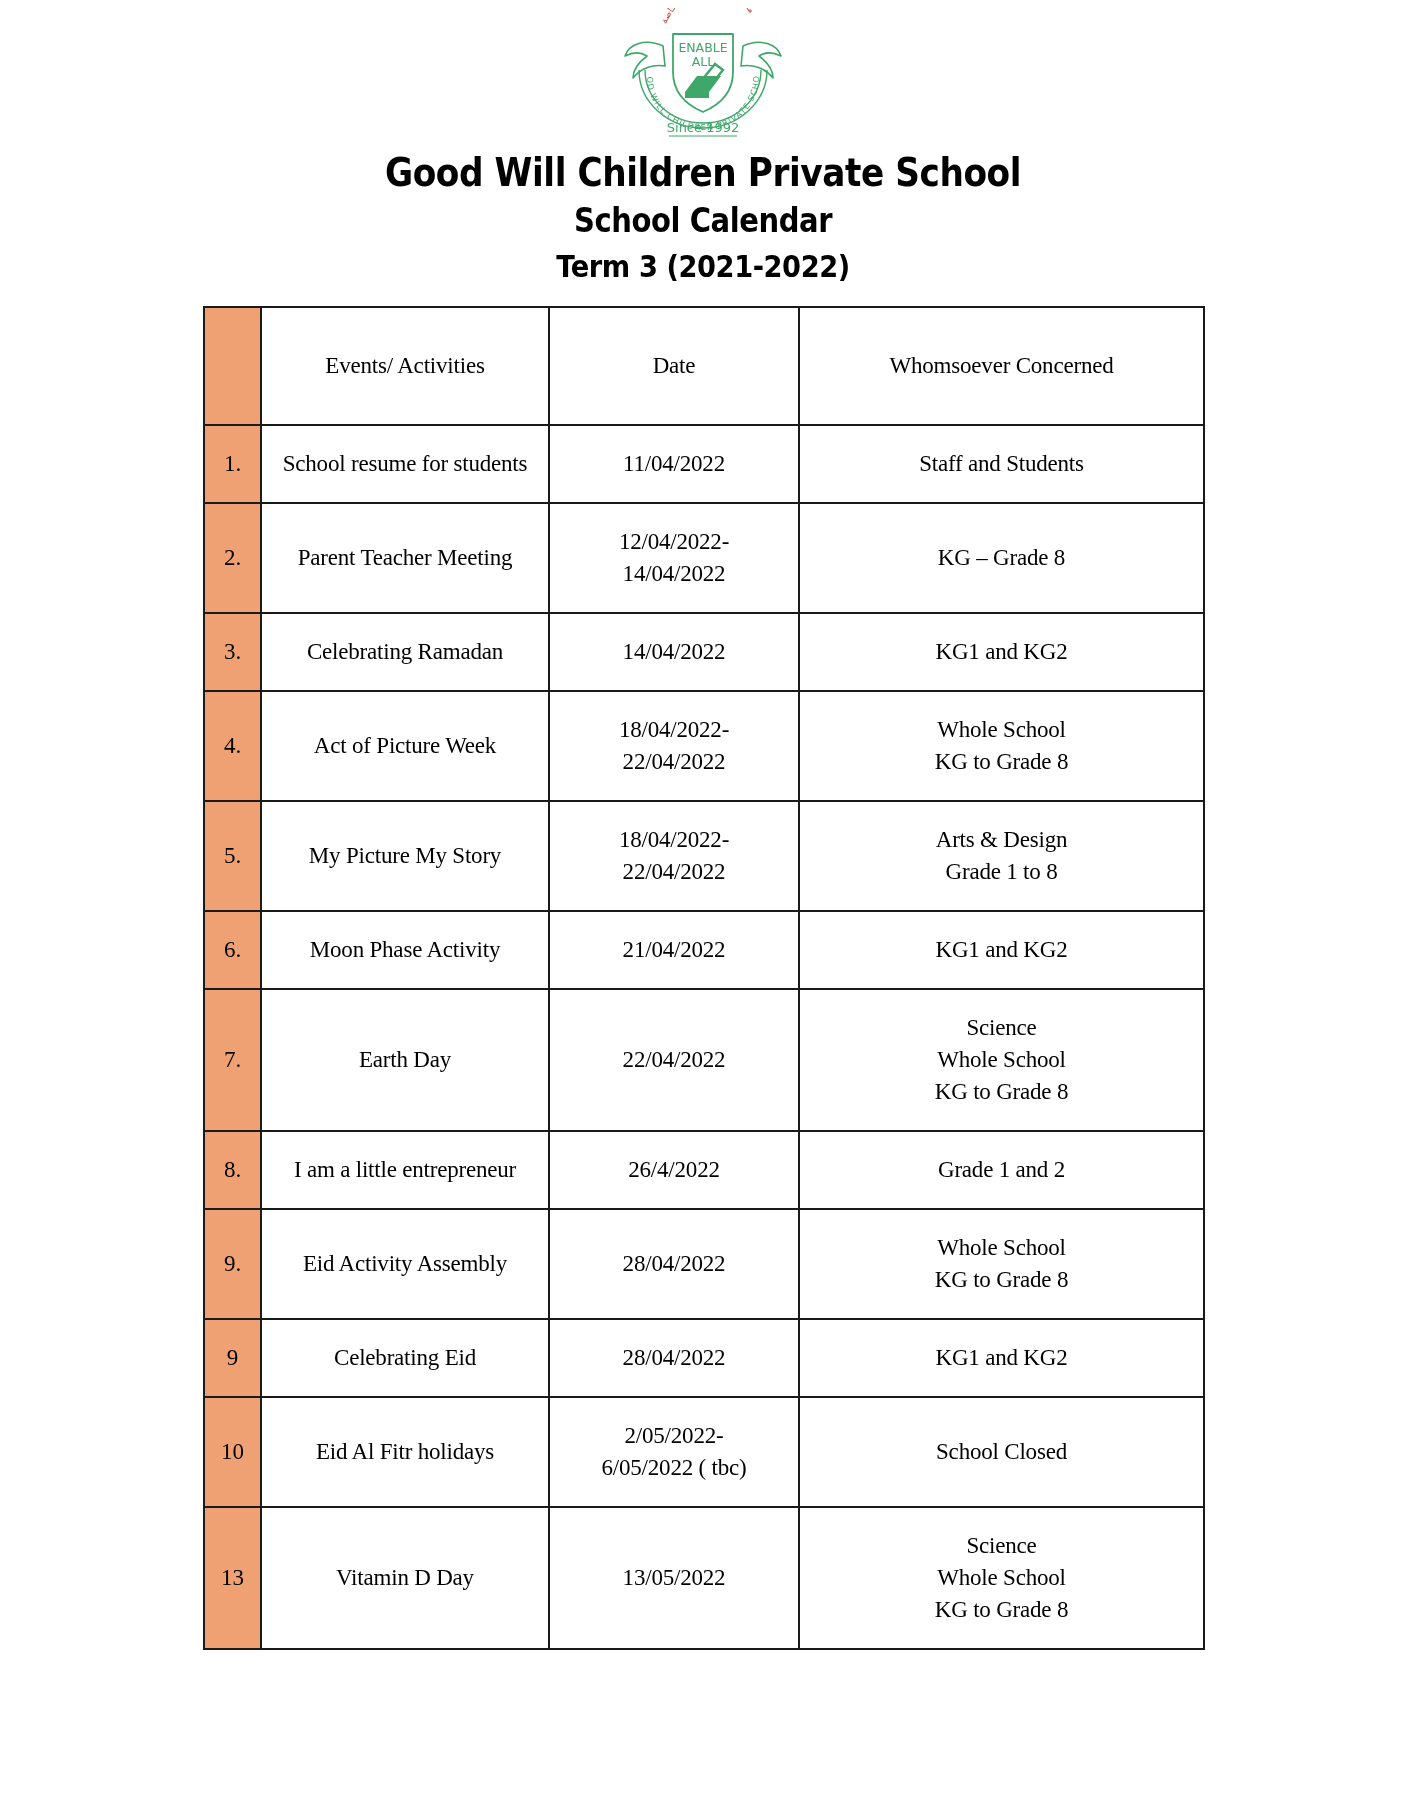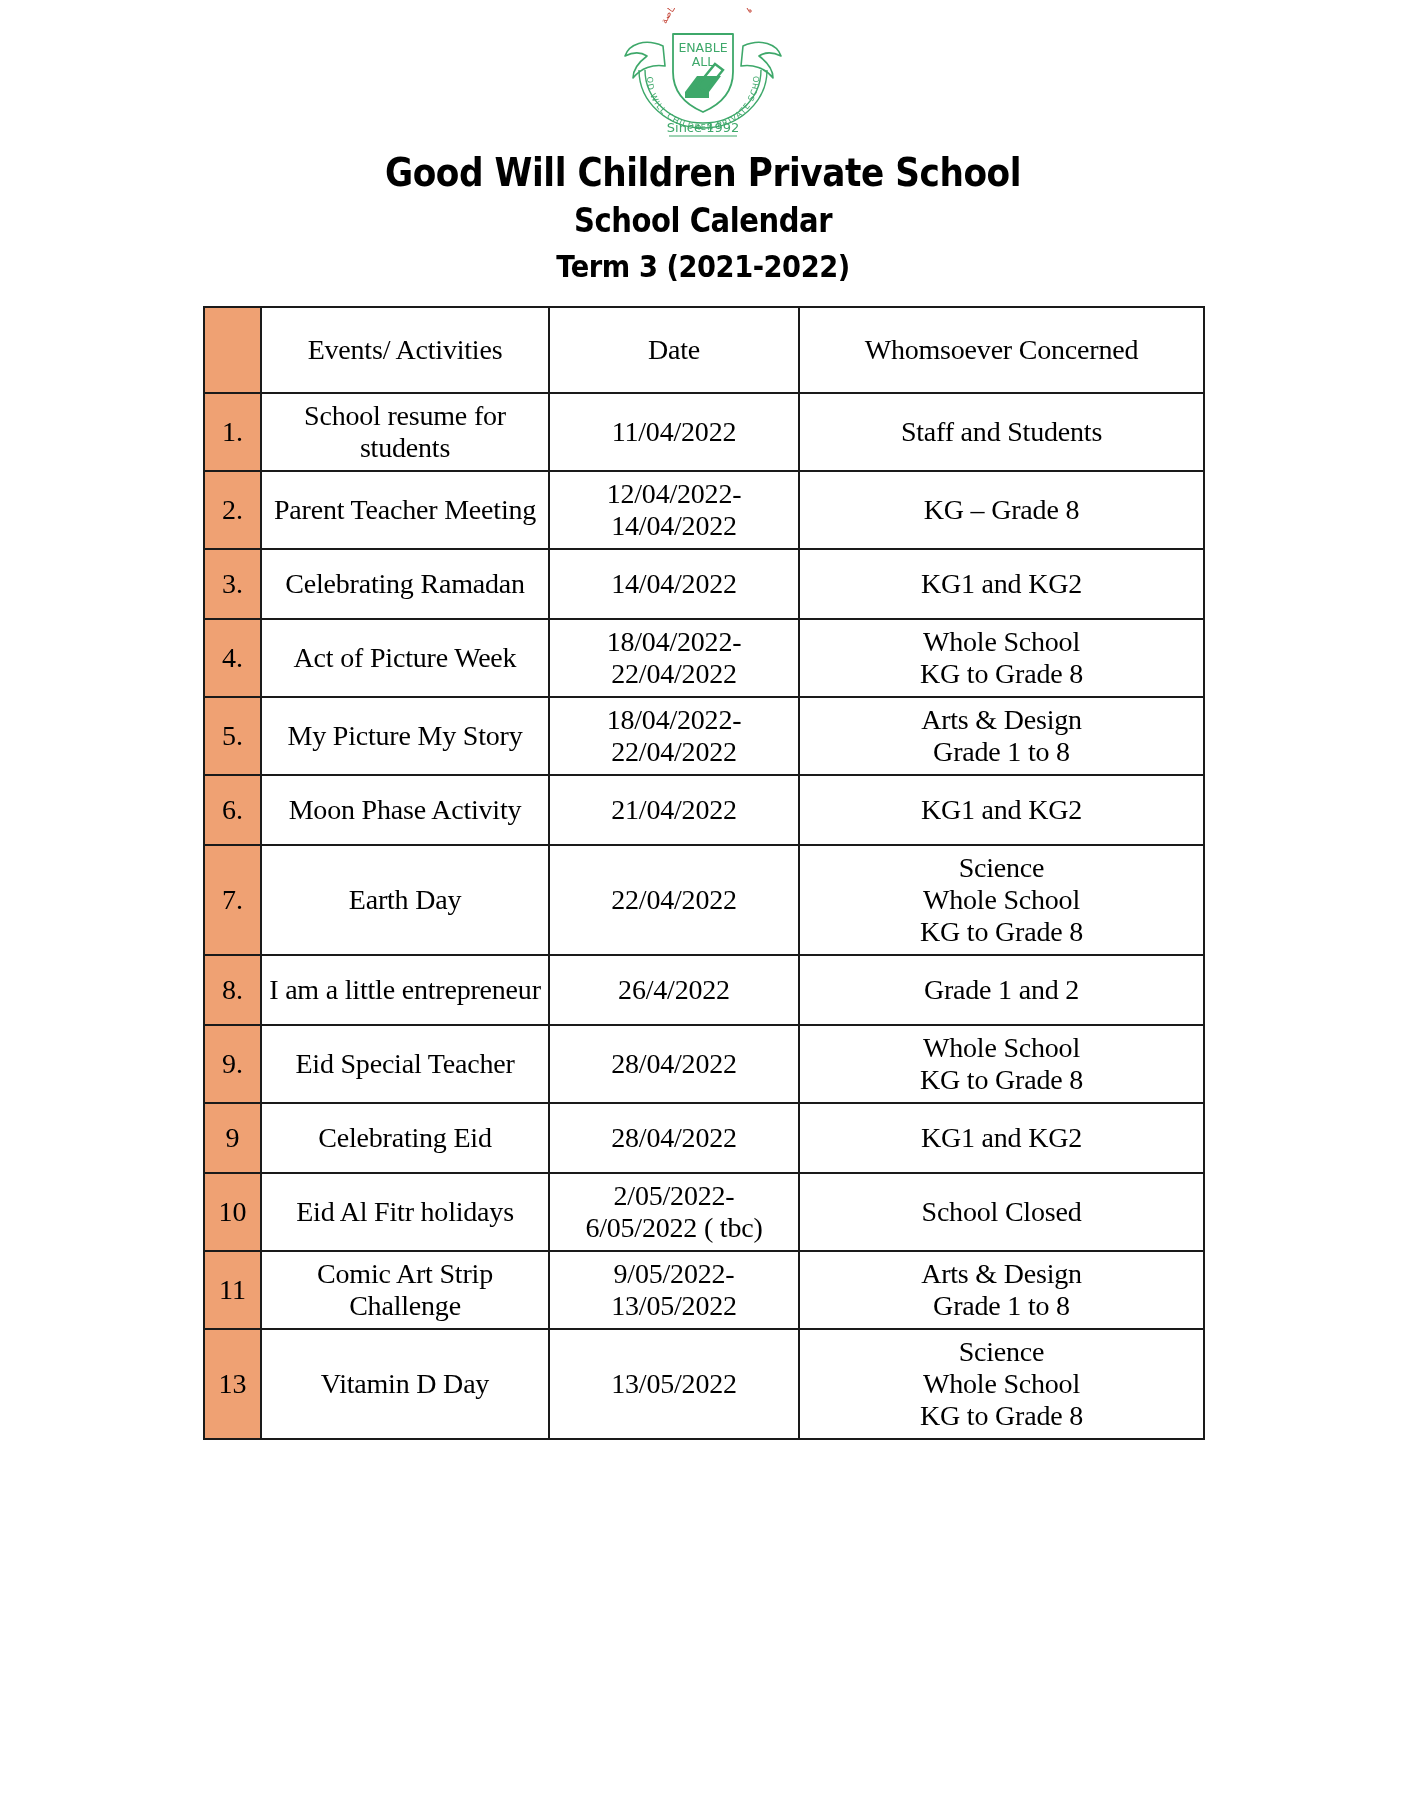--- a/index.html
+++ b/index.html
@@ -74,24 +74,24 @@
     width: 1000px;
   }
   table.calendar {
     border-collapse: collapse;
     width: 1000px;
     table-layout: fixed;
     font-family: "Liberation Serif", "DejaVu Serif", serif;
   }
   table.calendar td, table.calendar th {
     border: 2px solid #1a1a1a;
-    padding: 6px 6px;
+    padding: 22px 6px;
     vertical-align: middle;
     text-align: center;
-    font-size: 28px;
+    font-size: 23px;
     line-height: 32px;
     font-weight: normal;
   }
   col.c-num   { width: 57px; }
   col.c-event { width: 288px; }
   col.c-date  { width: 250px; }
   col.c-whom  { width: 405px; }
 
   thead th {
     height: 72px;
@@ -233,47 +233,39 @@
 KG to Grade 8</td>
           </tr>
           <tr>
             <td class="num multiline">8.</td>
             <td class="event multiline">I am a little entrepreneur</td>
             <td class="date multiline">26/4/2022</td>
             <td class="whom multiline">Grade 1 and 2</td>
           </tr>
           <tr>
             <td class="num multiline">9.</td>
-            <td class="event multiline">Eid Special Teacher</td>
+            <td class="event multiline">Eid Activity Assembly</td>
             <td class="date multiline">28/04/2022</td>
             <td class="whom multiline">Whole School
 KG to Grade 8</td>
           </tr>
           <tr>
             <td class="num multiline">9</td>
             <td class="event multiline">Celebrating Eid</td>
             <td class="date multiline">28/04/2022</td>
             <td class="whom multiline">KG1 and KG2</td>
           </tr>
           <tr>
             <td class="num multiline">10</td>
             <td class="event multiline">Eid Al Fitr holidays</td>
             <td class="date multiline">2/05/2022-
 6/05/2022 ( tbc)</td>
             <td class="whom multiline">School Closed</td>
           </tr>
           <tr>
-            <td class="num multiline">11</td>
-            <td class="event multiline">Comic Art Strip Challenge</td>
-            <td class="date multiline">9/05/2022-
-13/05/2022</td>
-            <td class="whom multiline">Arts &amp; Design
-Grade 1 to 8</td>
-          </tr>
-          <tr>
             <td class="num multiline">13</td>
             <td class="event multiline">Vitamin D Day</td>
             <td class="date multiline">13/05/2022</td>
             <td class="whom multiline">Science
 Whole School
 KG to Grade 8</td>
           </tr>
         </tbody>
     </table>
   </div>

